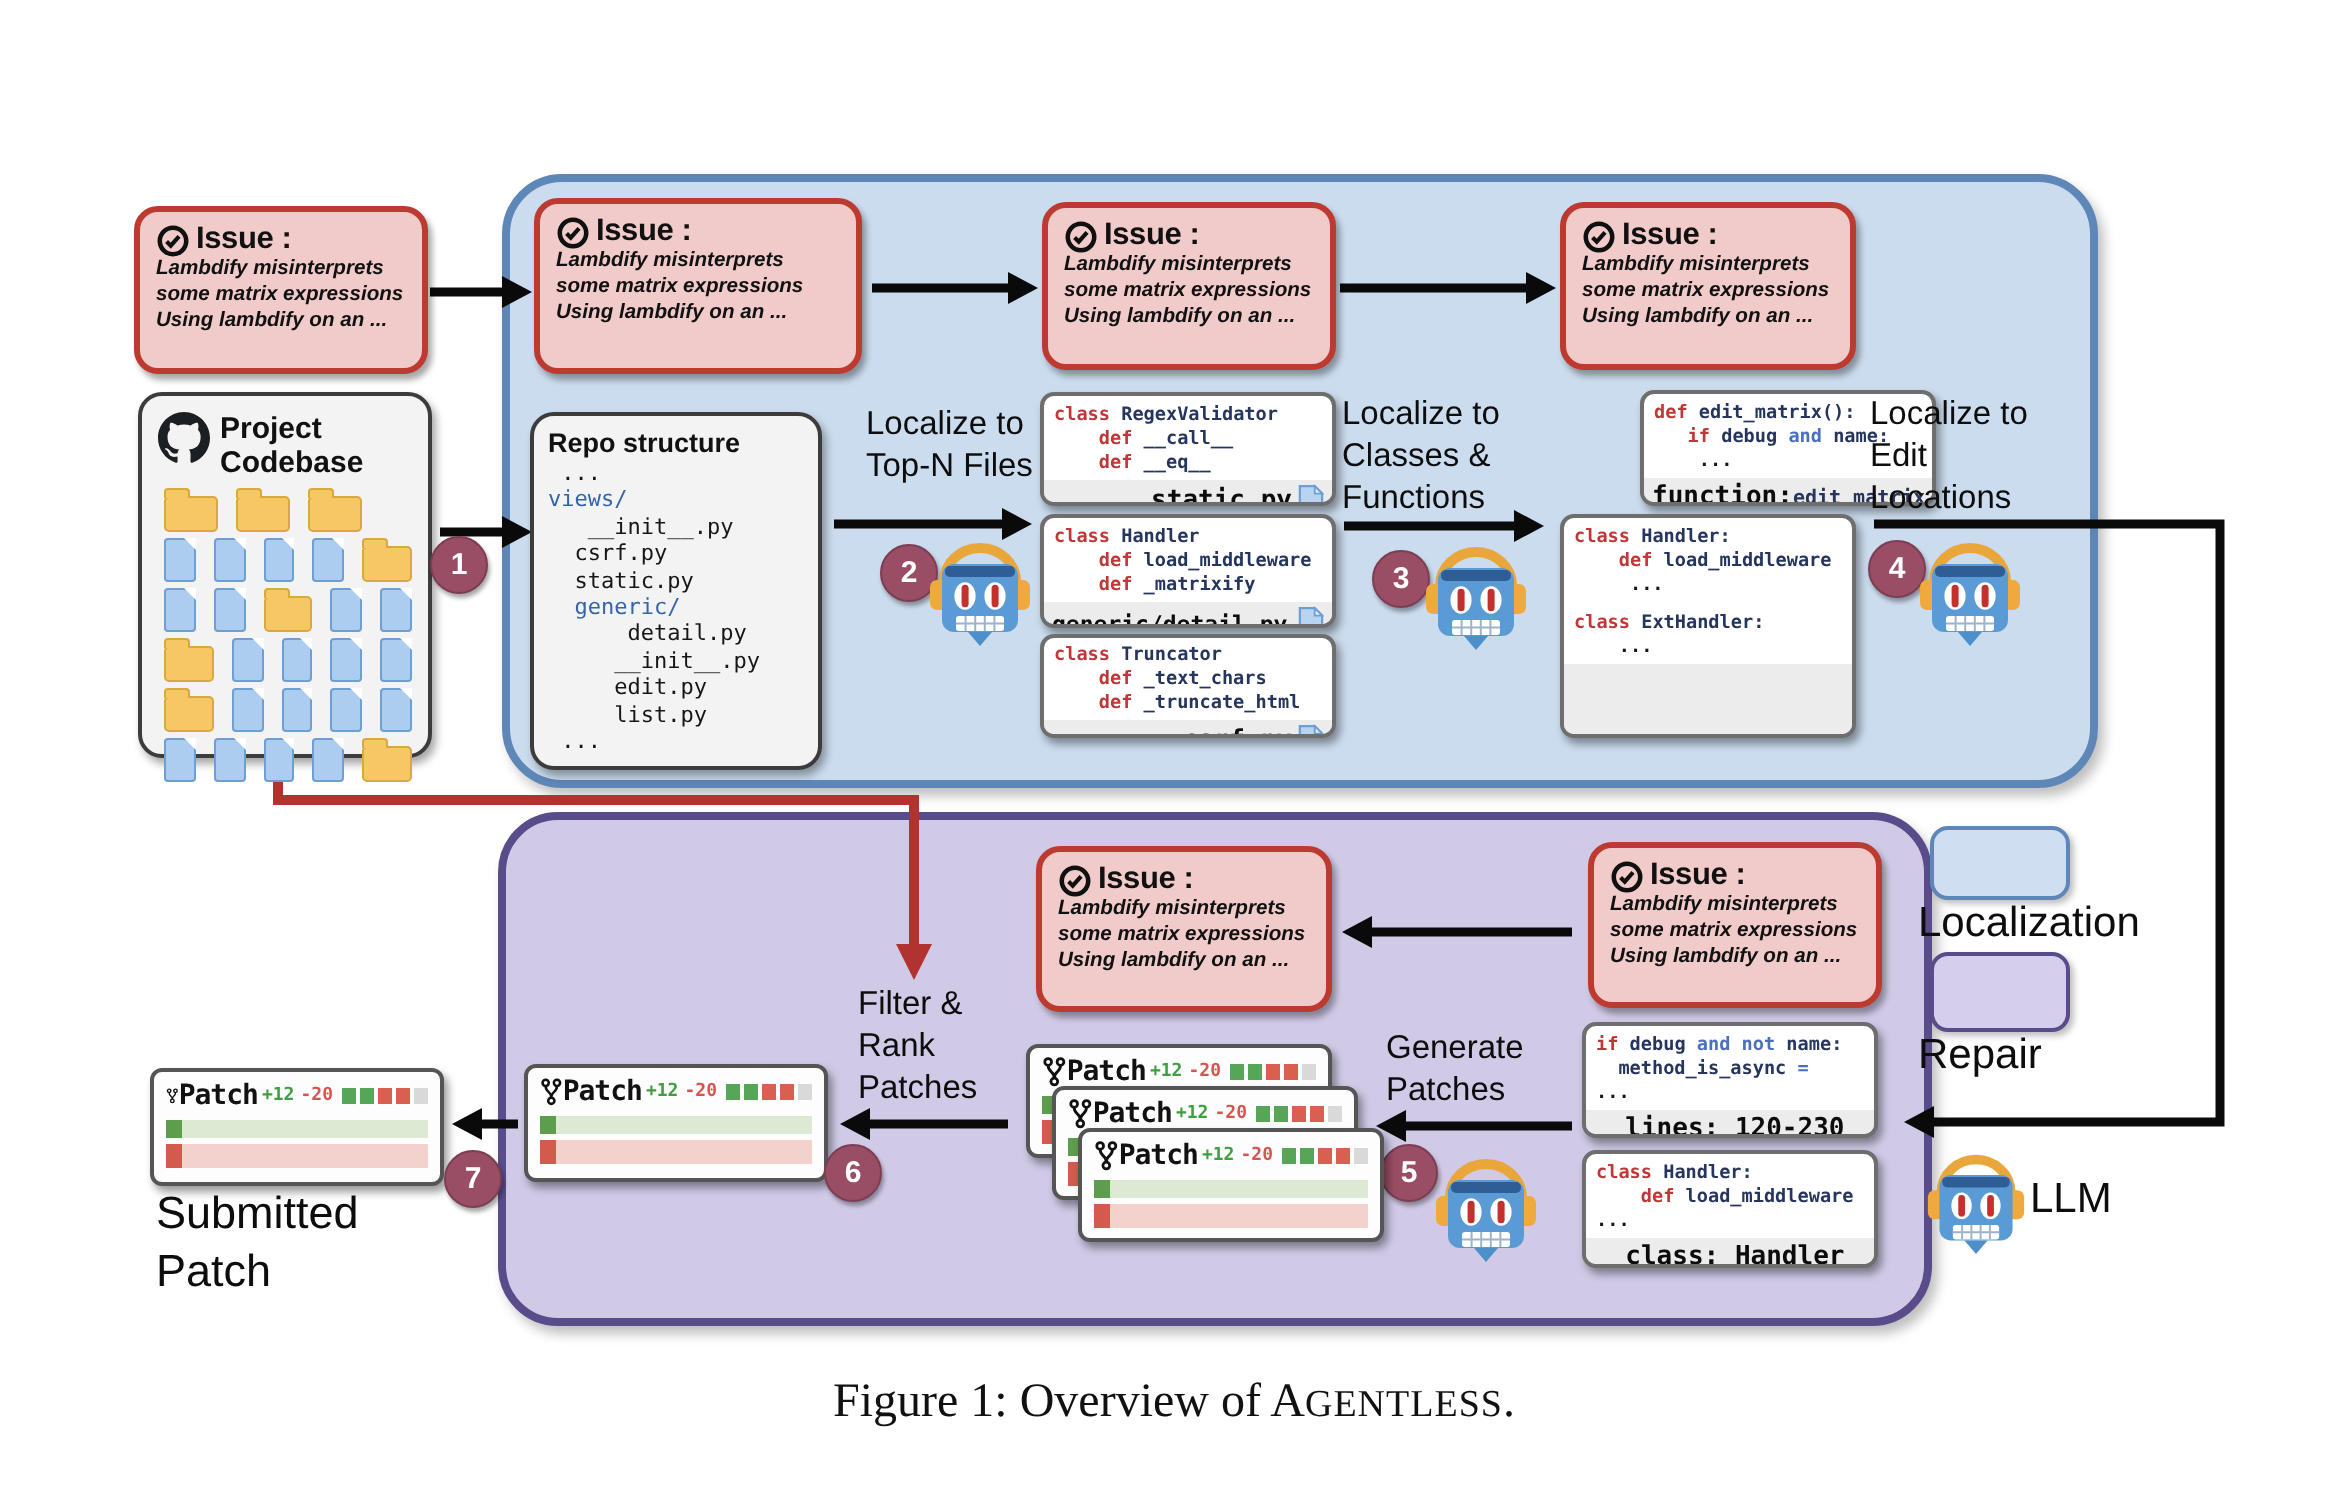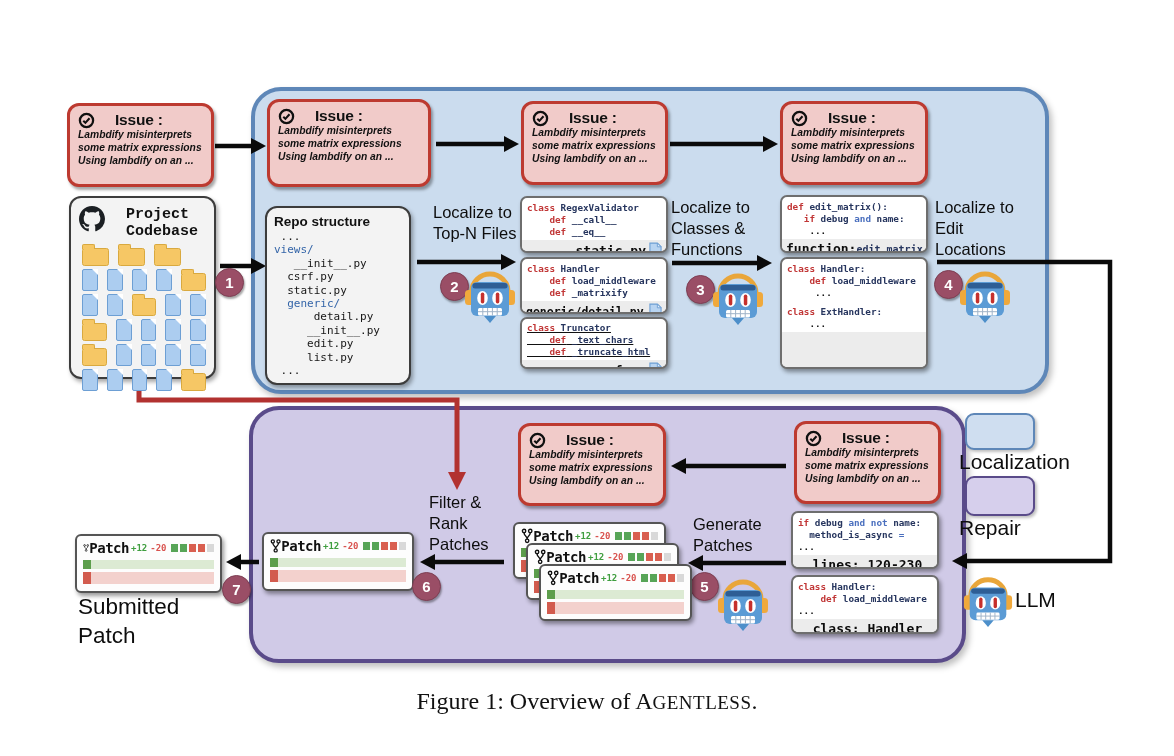--- a/index.html
+++ b/index.html
@@ -7,26 +7,26 @@
           font-family:"Liberation Sans",sans-serif;color:#111;}
   
   .region{position:absolute;border-radius:30px;box-shadow:3px 4px 6px rgba(0,0,0,.25);}
   #region-blue{left:251px;top:87px;width:790px;height:299px;background:#cbdcee;border:4px solid #5e87b8;}
   #region-purple{left:249px;top:406px;width:709px;height:249px;background:#d0cae7;border:4px solid #5a4b8a;}
   
   svg.arrows{position:absolute;left:0;top:0;z-index:2;}
   
   .issue-box{position:absolute;z-index:3;background:#f1cbc9;border:3px solid #bd3a30;border-radius:12px;
              padding:5px 8px 3px 8px;box-shadow:2px 3px 3px rgba(0,0,0,.35);box-sizing:border-box;}
-  .issue-head{display:flex;align-items:center;gap:20px;font-weight:bold;font-size:15.5px;letter-spacing:-.2px;text-align:center;}
+  .issue-head{display:flex;align-items:center;gap:3px;font-weight:bold;font-size:15.5px;letter-spacing:-.2px;text-align:center;}
   .issue-line{font-size:10.3px;font-weight:bold;font-style:italic;line-height:1.26;white-space:nowrap;}
   
   .graybox{position:absolute;z-index:3;background:#f3f3f3;border:2.5px solid #3c3c3c;border-radius:12px;
            box-shadow:2px 3px 4px rgba(0,0,0,.35);box-sizing:border-box;padding:8px;}
-  .cb-title{display:flex;align-items:flex-start;gap:21px;font-weight:bold;font-size:15px;line-height:1.15;font-family:Liberation Mono, monospace;}
+  .cb-title{display:flex;align-items:flex-start;gap:5px;font-weight:bold;font-size:15px;line-height:1.15;}
   .cb-grid{margin-top:2px;}
   .cb-row{display:flex;align-items:flex-end;gap:9px;margin:3px 0 0 3px;height:22px;}
   .cb-folder{display:inline-block;width:25px;height:16px;background:#f6c765;border:1px solid #d9a93f;
              border-radius:2.5px;position:relative;}
   .cb-folder::before{content:'';position:absolute;top:-5px;left:-1px;width:11px;height:4px;background:#f6c765;
              border:1px solid #d9a93f;border-bottom:none;border-radius:2px 2px 0 0;}
   .cb-file{display:inline-block;width:15px;height:20px;background:#accdf0;border:1.2px solid #6d9fd4;
            border-radius:2px;position:relative;}
   .cb-file::before{content:'';position:absolute;top:-1px;right:-1px;border-top:6px solid #fff;
            border-left:6px solid transparent;width:0;height:0;}
@@ -305,32 +305,32 @@
   <div class="codebox" style="left:520px;top:257px;width:148px;height:57px;">
     <div class="code">
       <div class="code-line"><span class="kw">class</span><span class="id"> Handler</span></div>
       <div class="code-line"><span class="kw">    def</span><span class="id"> load_middleware</span></div>
       <div class="code-line"><span class="kw">    def</span><span class="id"> _matrixify</span></div>
     </div>
     <div class="codefooter small"><span>generic/detail.py</span><svg width="13" height="17" style="margin-left:auto">
           <use href="#sym-file"></use>
         </svg></div>
   </div>
-  <div class="codebox" style="left:520px;top:317px;width:148px;height:52px;text-decoration:underline;">
+  <div class="codebox" style="left:520px;top:317px;width:148px;height:52px;">
     <div class="code" style="padding-top:3px;">
       <div class="code-line"><span class="kw">class</span><span class="id"> Truncator</span></div>
       <div class="code-line"><span class="kw">    def</span><span class="id"> _text_chars</span></div>
       <div class="code-line"><span class="kw">    def</span><span class="id"> _truncate_html</span></div>
     </div>
     <div class="codefooter right"><span>csrf.py</span><svg width="13" height="17">
           <use href="#sym-file"></use>
         </svg></div>
   </div>
 
-  <div class="codebox" style="left:780px;top:195px;width:148px;height:58px;">
+  <div class="codebox" style="left:820px;top:195px;width:148px;height:58px;">
     <div class="code">
       <div class="code-line"><span class="kw">def</span><span class="id"> edit_matrix():</span></div>
       <div class="code-line"><span class="kw">   if</span><span class="id"> debug </span><span class="kw2">and</span><span class="id"> name:</span></div>
       <div class="code-line plain">    ...</div>
     </div>
     <div class="codefooter"><span class="foot-label">function:</span><span class="foot-value id">edit_matrix</span></div>
   </div>
   <div class="codebox" style="left:780px;top:257px;width:148px;height:112px;">
     <div class="code">
       <div class="code-line"><span class="kw">class</span><span class="id"> Handler:</span></div>

